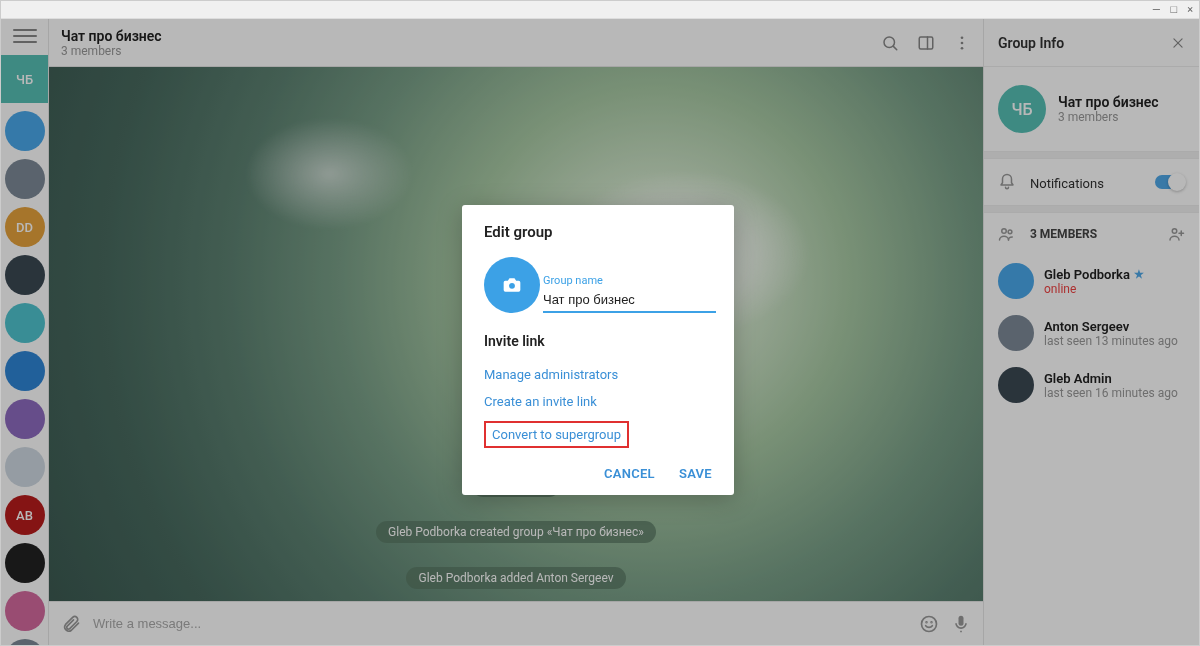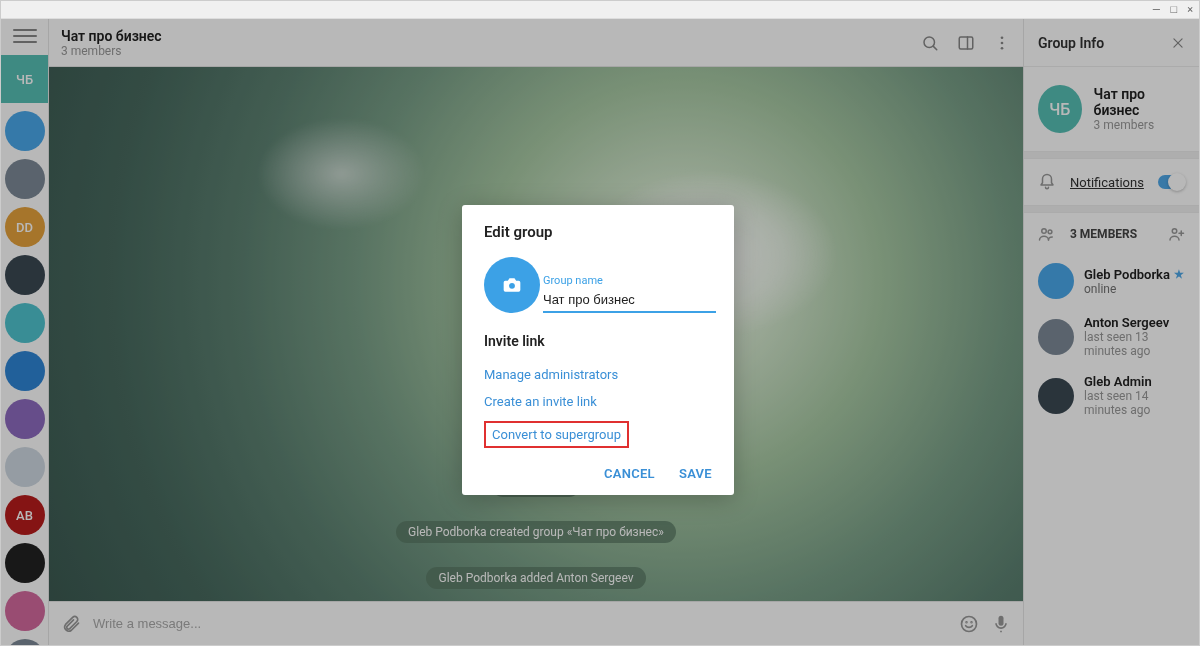--- a/index.html
+++ b/index.html
@@ -33,43 +33,43 @@
   .chat-body::before { content:""; position:absolute; inset:0; background: radial-gradient(ellipse 180px 120px at 68% 35%, rgba(255,255,255,0.85) 0%, rgba(255,255,255,0.5) 40%, transparent 70%), radial-gradient(ellipse 120px 80px at 30% 20%, rgba(255,255,255,0.6) 0%, transparent 70%); filter: blur(2px); }
   .service-msgs { position:absolute; bottom:12px; left:0; right:0; display:flex; flex-direction:column; align-items:center; gap:24px; }
   .pill { background:rgba(90,120,100,0.75); color:#fff; font-size:12px; padding:4px 12px; border-radius:12px; }
 
   .composer { height:44px; border-top:1px solid #e6e6e6; display:flex; align-items:center; padding:0 12px; gap:12px; background:#fff;}
   .composer input { flex:1; border:none; outline:none; font-size:13px; color:#333; }
   .composer input::placeholder { color:#aaa; }
   .cicon { width:20px; height:20px; color:#999; }
 
   
-  .sidebar { width:176px; border-left:1px solid #e6e6e6; display:flex; flex-direction:column; background:#fff; }
+  .sidebar { width:216px; border-left:1px solid #e6e6e6; display:flex; flex-direction:column; background:#fff; }
   .side-header { height:48px; display:flex; align-items:center; justify-content:space-between; padding:0 14px; border-bottom:1px solid #eee;}
   .side-header-title { font-size:14px; font-weight:600; color:#333; }
   .side-close { width:14px; height:14px; color:#888; }
   .side-group { display:flex; align-items:center; gap:12px; padding:18px 14px; }
   .side-avatar { width:48px; height:48px; border-radius:50%; background:#56bfb5; color:#fff; display:flex; align-items:center; justify-content:center; font-size:16px; font-weight:500;}
   .side-gname { font-size:14px; font-weight:600; color:#222; }
   .side-gsub { font-size:12px; color:#999; }
   .side-sep { height:8px; background:#f2f2f2; border-top:1px solid #eee; border-bottom:1px solid #eee; }
   .side-row { display:flex; align-items:center; padding:14px 14px; gap:14px; font-size:13px; color:#333; justify-content:space-between;}
-  .side-row-left { display:flex; align-items:center; gap:14px;text-decoration:underline; }
+  .side-row-left { display:flex; align-items:flex-end; gap:14px; }
   .bell { width:18px; height:18px; color:#999; }
   .toggle { width:30px; height:14px; background:#4fa8e8; border-radius:7px; position:relative; }
   .toggle::after { content:""; position:absolute; right:-1px; top:-2px; width:18px; height:18px; background:#fff; border-radius:50%; box-shadow:0 1px 3px rgba(0,0,0,0.25); }
   .members-header { display:flex; align-items:center; justify-content:space-between; padding:12px 14px; font-size:12px; font-weight:700; color:#444; }
   .mh-left { display:flex; align-items:center; gap:14px; }
   .people-icon { width:18px; height:18px; color:#999; }
   .adduser-icon { width:18px; height:18px; color:#999; }
   .member { display:flex; align-items:center; gap:10px; padding:8px 14px; }
   .mavatar { width:36px; height:36px; border-radius:50%; background:#ccc; flex-shrink:0; display:flex; align-items:center; justify-content:center; font-size:12px; color:#fff; overflow:hidden;}
   .mname { font-size:13px; font-weight:600; color:#222; display:flex; align-items:center; gap:4px;}
   .mstatus { font-size:12px; color:#999; }
-  .mstatus.online { color:#737373; }
+  .mstatus.online { color:#ef4444; }
   .star { color:#4fa8e8; font-size:11px; }
 
   
   .dim { position:absolute; inset:0; background:rgba(0,0,0,0.28); z-index:5; }
 
   
   .modal { position:absolute; left:461px; top:186px; width:272px; background:#fff; border-radius:3px; box-shadow:0 4px 24px rgba(0,0,0,0.25); z-index:10; padding:18px 18px 10px 22px; }
   .modal h3 { font-size:15px; font-weight:600; color:#222; margin-bottom:16px; }
   .modal-top { display:flex; align-items:flex-end; gap:3px; margin-bottom:20px;}
   .photo-circle { width:56px; height:56px; border-radius:50%; background:#3ca1e6; display:flex; align-items:center; justify-content:center; flex-shrink:0;}
@@ -230,21 +230,21 @@
           <div class="mavatar c-gray"></div>
           <div>
             <div class="mname">Anton Sergeev</div>
             <div class="mstatus">last seen 13 minutes ago</div>
           </div>
         </div>
         <div class="member">
           <div class="mavatar c-dark"></div>
           <div>
             <div class="mname">Gleb Admin</div>
-            <div class="mstatus">last seen 14 minutes ago</div>
+            <div class="mstatus">last seen 16 minutes ago</div>
           </div>
         </div>
       </div>
   </div>
 
   <div class="dim"></div>
 
   <div class="modal">
     <h3>Edit group</h3>
     <div class="modal-top">

